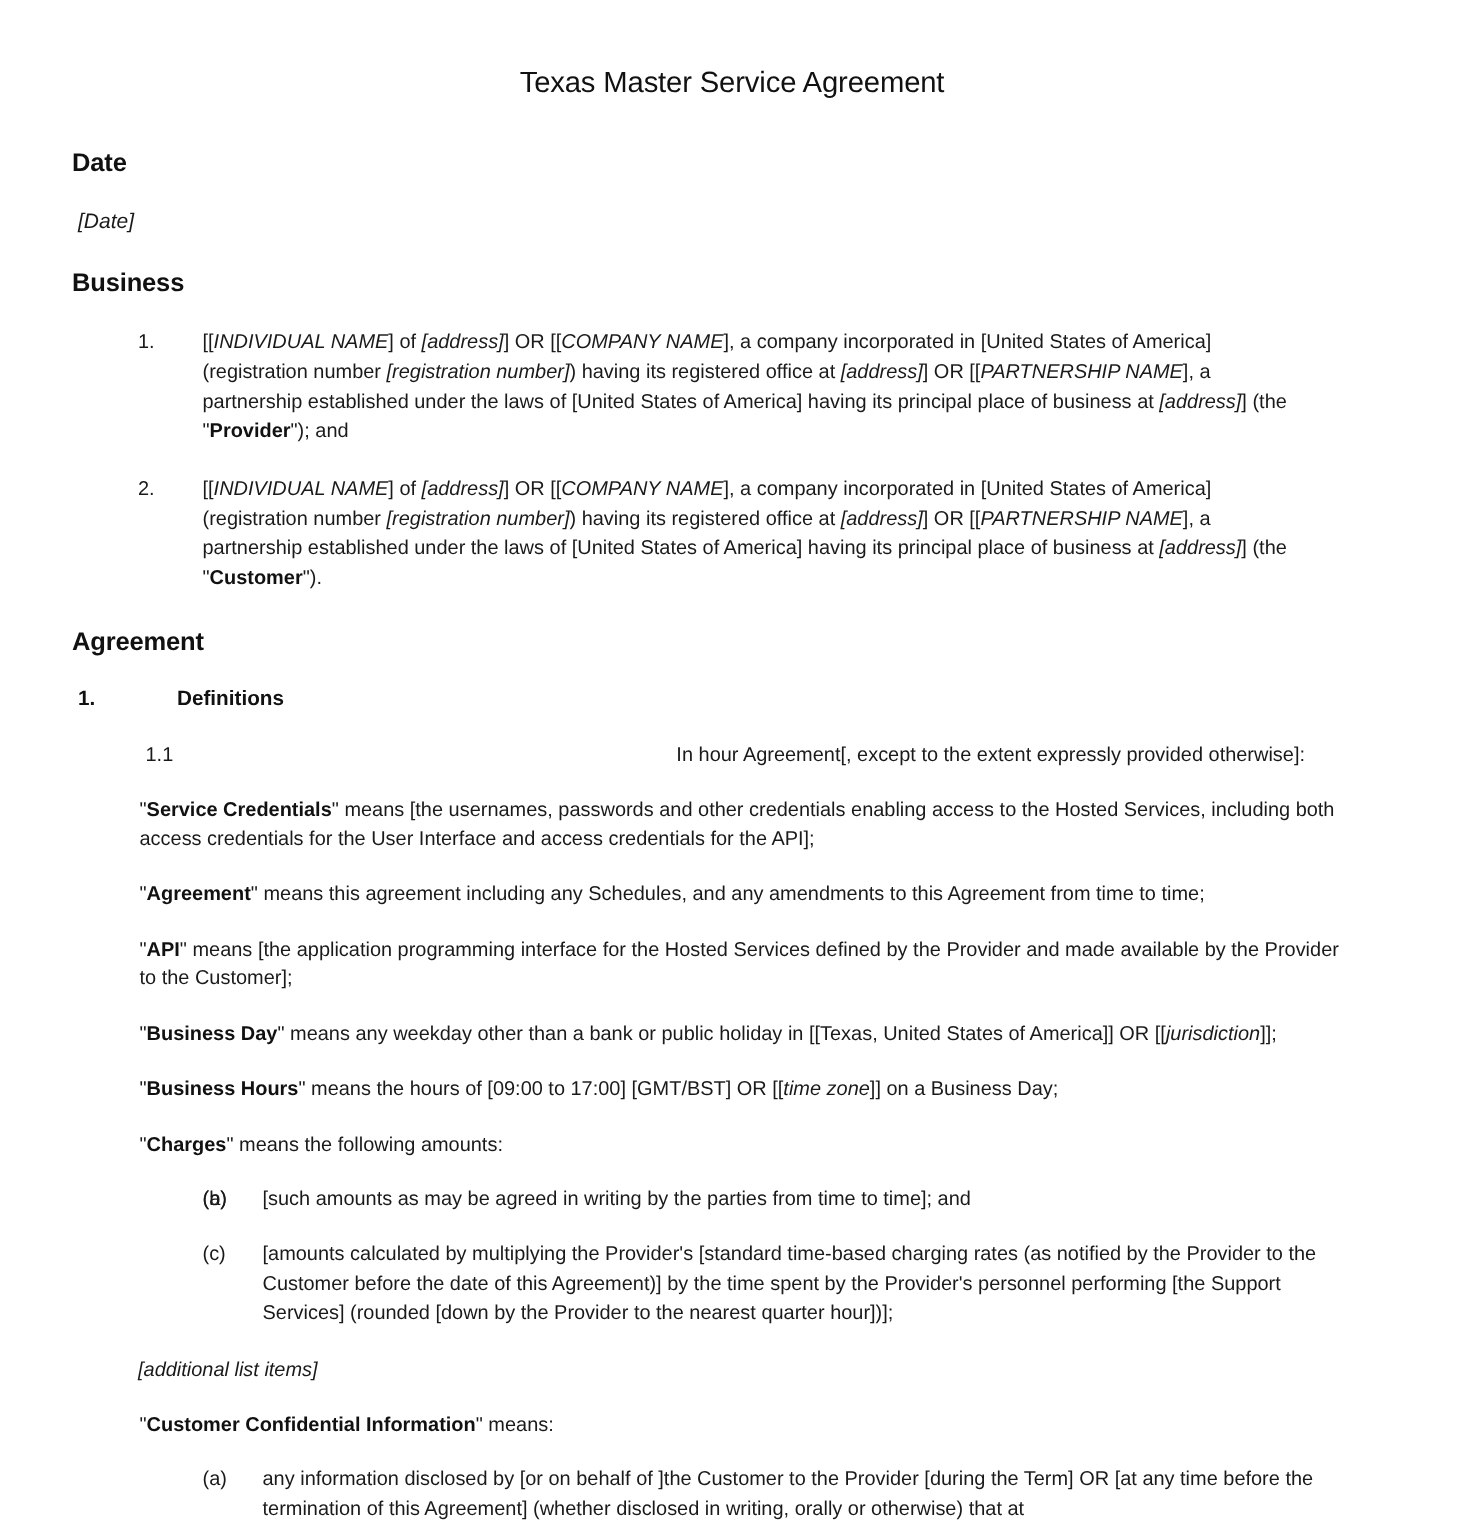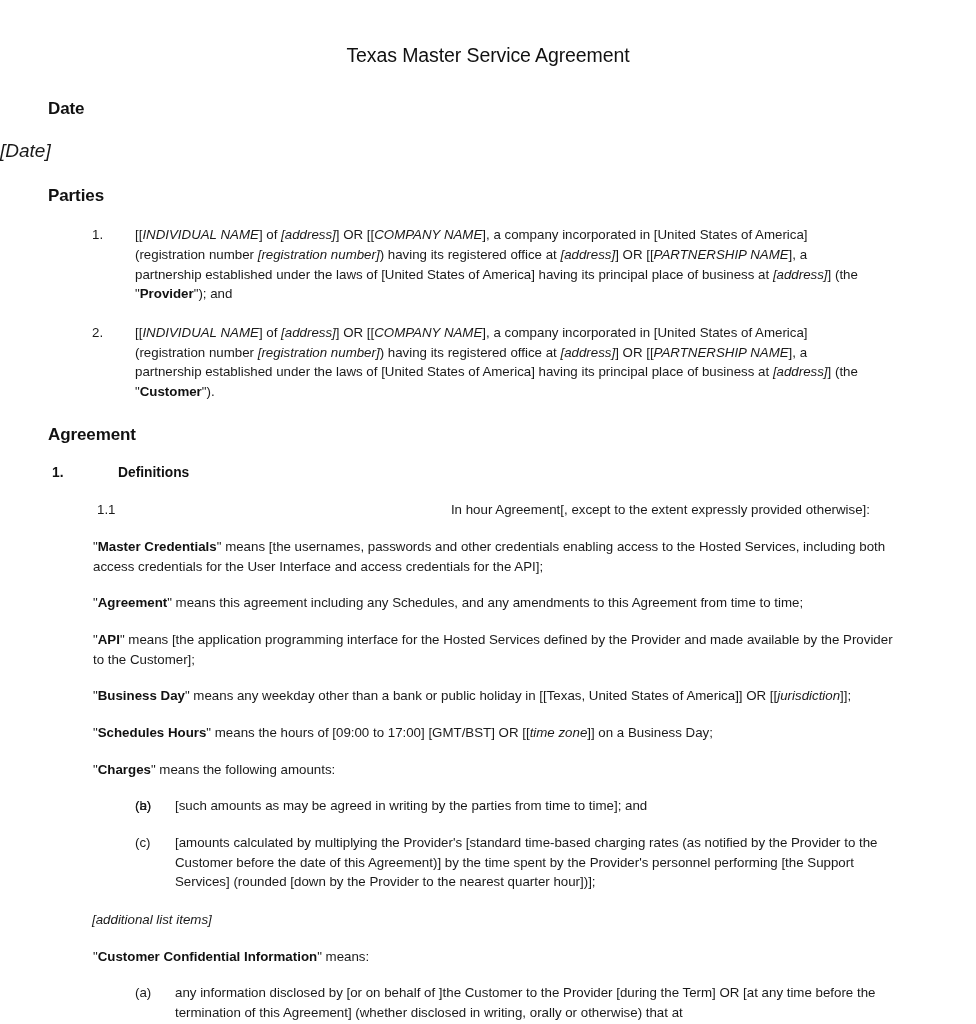--- a/index.html
+++ b/index.html
@@ -47,21 +47,22 @@
     color: #111111;
     letter-spacing: -0.1px;
     line-height: 1.25;
   }
   .sh-date      { padding-top: 31px; }
   .sh-parties   { padding-top: 21px; }
   .sh-agreement { padding-top: 22px; }
 
   
   .placeholder-line {
-    font-size: 19px;
+    padding-left: 52px;
+    font-size: 14px;
     font-style: italic;
     color: #1a1a1a;
     margin: 0;
     padding-top: 17px;
     line-height: 1.45;
   }
 
   
   .parties-list {
     margin: 0;
@@ -182,21 +183,21 @@
 <body>
 
 <div class="page">
 
   <h1 class="doc-title">Texas Master Service Agreement</h1>
 
   <h2 class="section-heading sh-date">Date</h2>
 
   <p class="placeholder-line">[Date]</p>
 
-  <h2 class="section-heading sh-parties">Parties</h2>
+  <h2 class="section-heading sh-parties">Business</h2>
 
   <ol class="parties-list">
     <li class="party-item">
       <span class="marker">1.</span>
       <span class="rich"><span>[[</span><em class="ph">INDIVIDUAL NAME</em><span>] of </span><em class="ph">[address]</em><span>] OR [[</span><em class="ph">COMPANY NAME</em><span>], a company incorporated in [United States of America] (registration number </span><em class="ph">[registration number]</em><span>) having its registered office at </span><em class="ph">[address]</em><span>] OR [[</span><em class="ph">PARTNERSHIP NAME</em><span>], a partnership established under the laws of [United States of America] having its principal place of business at </span><em class="ph">[address]</em><span>] (the "</span><strong class="bd">Provider</strong><span>"); and</span></span>
     </li>
     <li class="party-item">
       <span class="marker">2.</span>
       <span class="rich"><span>[[</span><em class="ph">INDIVIDUAL NAME</em><span>] of </span><em class="ph">[address]</em><span>] OR [[</span><em class="ph">COMPANY NAME</em><span>], a company incorporated in [United States of America] (registration number </span><em class="ph">[registration number]</em><span>) having its registered office at </span><em class="ph">[address]</em><span>] OR [[</span><em class="ph">PARTNERSHIP NAME</em><span>], a partnership established under the laws of [United States of America] having its principal place of business at </span><em class="ph">[address]</em><span>] (the "</span><strong class="bd">Customer</strong><span>").</span></span>
     </li>
@@ -208,37 +209,37 @@
     <span class="clause-num">1.</span>
     <span>Definitions</span>
   </div>
 
   <div class="subclause-row">
     <span class="subclause-num">1.1</span>
     <span>In hour Agreement[, except to the extent expressly provided otherwise]:</span>
   </div>
 
   <p class="definition">
-    <span>"</span><span class="term">Master Credentials</span><span class="rich"><span>" means [the usernames, passwords and other credentials enabling access to the Hosted Services, including both access credentials for the User Interface and access credentials for the API];</span></span>
+    <span>"</span><span class="term">Service Credentials</span><span class="rich"><span>" means [the usernames, passwords and other credentials enabling access to the Hosted Services, including both access credentials for the User Interface and access credentials for the API];</span></span>
   </p>
 
   <p class="definition">
     <span>"</span><span class="term">Agreement</span><span class="rich"><span>" means this agreement including any Schedules, and any amendments to this Agreement from time to time;</span></span>
   </p>
 
   <p class="definition">
     <span>"</span><span class="term">API</span><span class="rich"><span>" means [the application programming interface for the Hosted Services defined by the Provider and made available by the Provider to the Customer];</span></span>
   </p>
 
   <p class="definition">
     <span>"</span><span class="term">Business Day</span><span class="rich"><span>" means any weekday other than a bank or public holiday in [[Texas, United States of America]] OR [[</span><em class="ph">jurisdiction</em><span>]];</span></span>
   </p>
 
   <p class="definition">
-    <span>"</span><span class="term">Schedules Hours</span><span class="rich"><span>" means the hours of [09:00 to 17:00] [GMT/BST] OR [[</span><em class="ph">time zone</em><span>]] on a Business Day;</span></span>
+    <span>"</span><span class="term">Business Hours</span><span class="rich"><span>" means the hours of [09:00 to 17:00] [GMT/BST] OR [[</span><em class="ph">time zone</em><span>]] on a Business Day;</span></span>
   </p>
 
   <p class="definition">
     <span>"</span><span class="term">Charges</span><span class="rich"><span>" means the following amounts:</span></span>
   </p>
 
   <ol class="letter-list">
     <li class="letter-item">
       <span class="letter-marker">(a)</span>
     </li>

